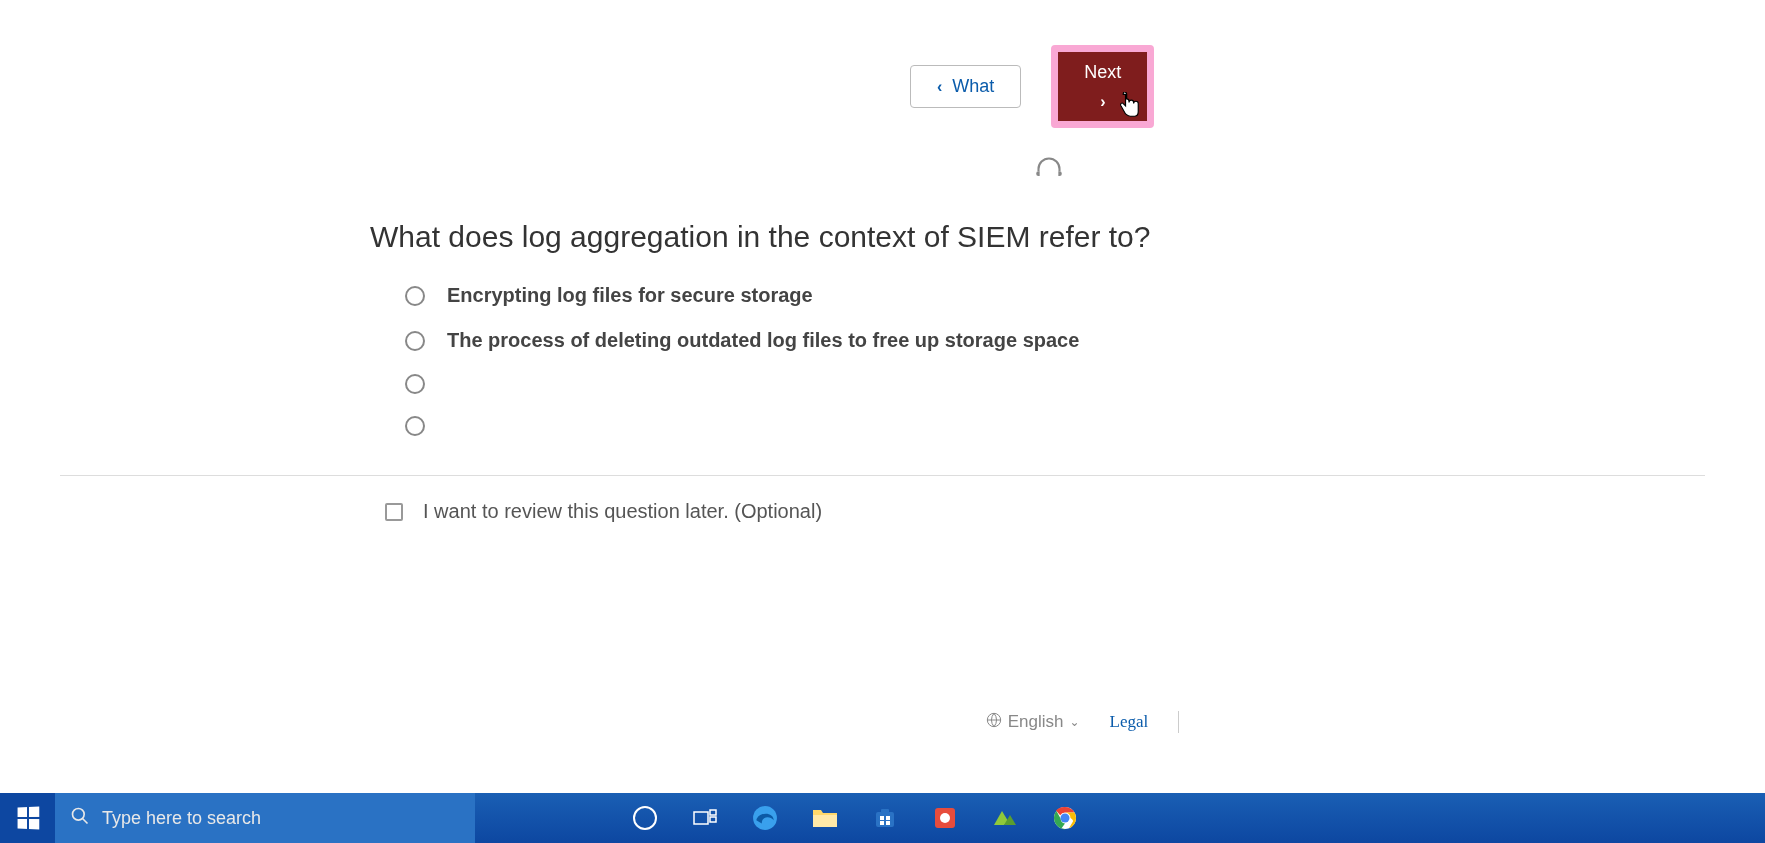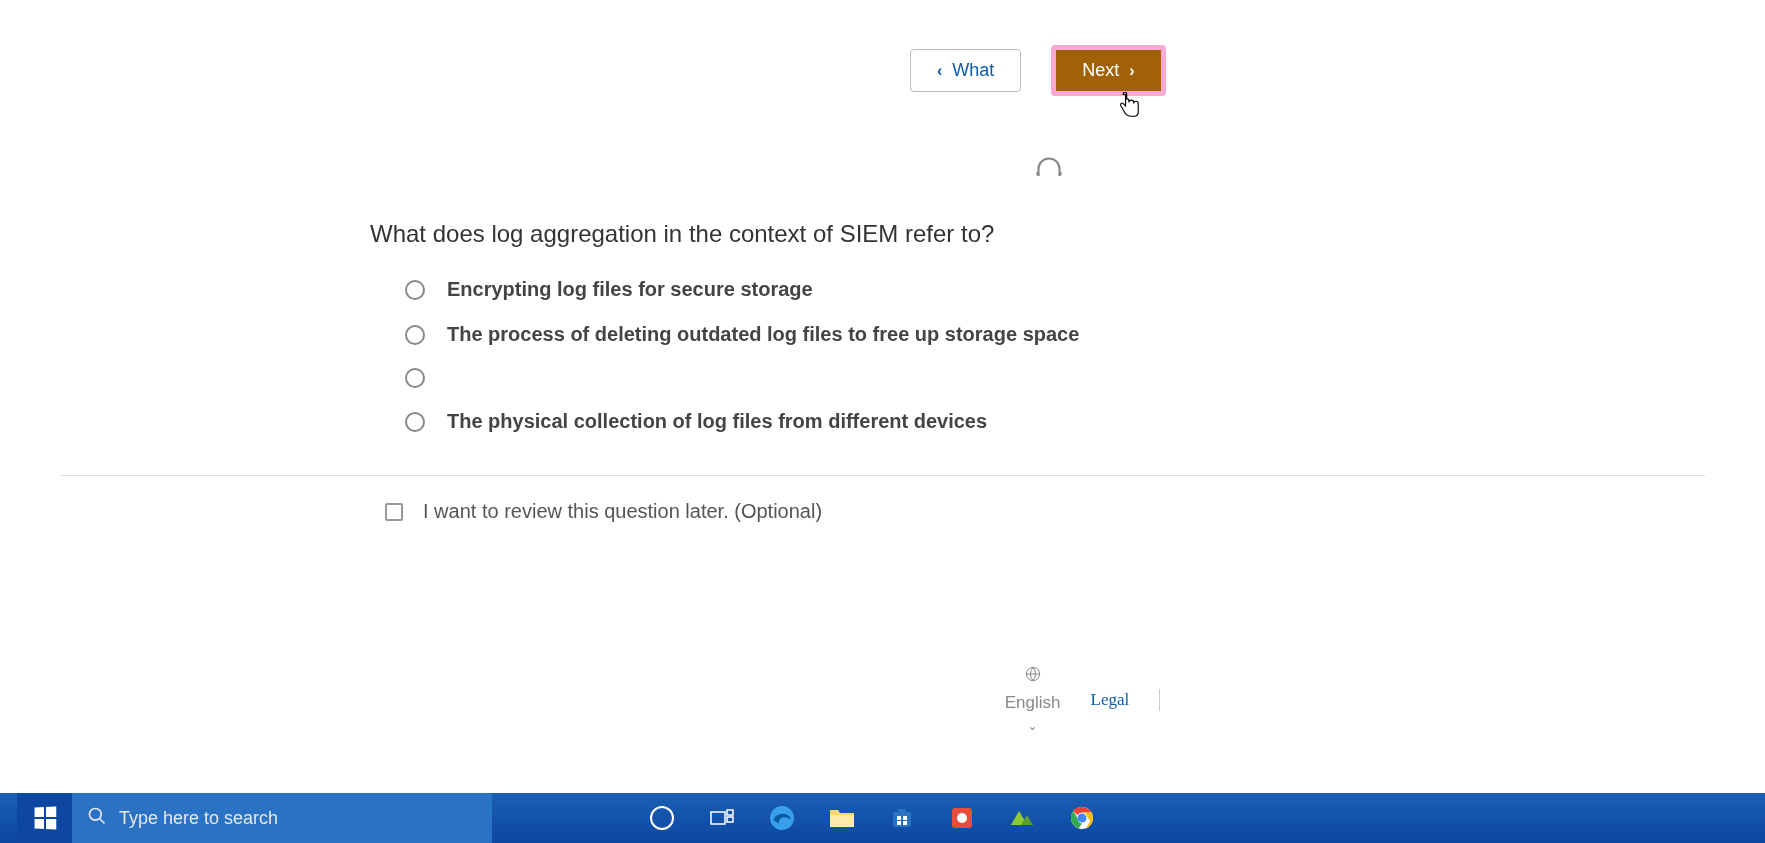--- a/index.html
+++ b/index.html
@@ -36,39 +36,40 @@
       font-weight: 500;
       border-radius: 4px;
       cursor: pointer;
     }
     .btn-back {
       background: #fff;
       color: #0b5cab;
       border: 1px solid #bbb;
     }
     .btn-next {
-      background: #a16207;
+      background: #7f1d1d;
       color: #fff;
-      border: 5px solid #f9a8d4;
+      border: 7px solid #f9a8d4;
+      flex-direction: column;
     }
     .chev { font-size: 16px; font-weight: bold; }
     .headphones-icon {
       position: absolute;
       top: 155px;
       left: 1035px;
       color: #888;
     }
     .question-block {
       position: absolute;
       top: 220px;
       left: 370px;
       width: 1100px;
     }
     .question-text {
-      font-size: 24px;
+      font-size: 30px;
       color: #333;
       margin-bottom: 30px;
     }
     .options { padding-left: 35px; }
     .option-row {
       display: flex;
       align-items: center;
       gap: 22px;
       margin-bottom: 22px;
       cursor: pointer;
@@ -125,41 +126,39 @@
       font-size: 17px;
       color: #666;
       padding-left: 400px;
     }
     .lang-sel {
       display: flex;
       align-items: center;
       gap: 6px;
       color: #888;
       cursor: pointer;
-      flex-direction: column;
     }
     .legal-link { color: #0b5cab; cursor: pointer; font-family: Liberation Serif, serif; }
     .footer-sep {
       width: 1px;
       height: 22px;
       background: #ccc;
     }
     .copyright { color: #777; }
 
     
     .taskbar {
       position: absolute;
       bottom: 0;
       left: 0;
       right: 0;
       height: 50px;
       background: linear-gradient(to bottom, #1a5fb4, #0d47a1);
       display: flex;
       align-items: center;
-      padding-left: 17px;
     }
     .start-btn {
       width: 55px;
       height: 50px;
       display: flex;
       align-items: center;
       justify-content: center;
       background: #0d47a1;
       cursor: pointer;
     }
@@ -241,21 +240,20 @@
       </div>
       <div class="option-row">
         <div class="radio-circle"></div>
         <div class="option-text">The process of deleting outdated log files to free up storage space</div>
       </div>
       <div class="option-row">
         <div class="radio-circle"></div>
       </div>
       <div class="option-row">
         <div class="radio-circle"></div>
-        <div class="option-text">The physical collection of log files from different devices</div>
       </div>
     </div>
   </div>
 
   <div class="divider"></div>
 
   <div class="review-block">
     <div class="checkbox-square"></div>
     <div class="review-text">I want to review this question later. (Optional)</div>
   </div>

